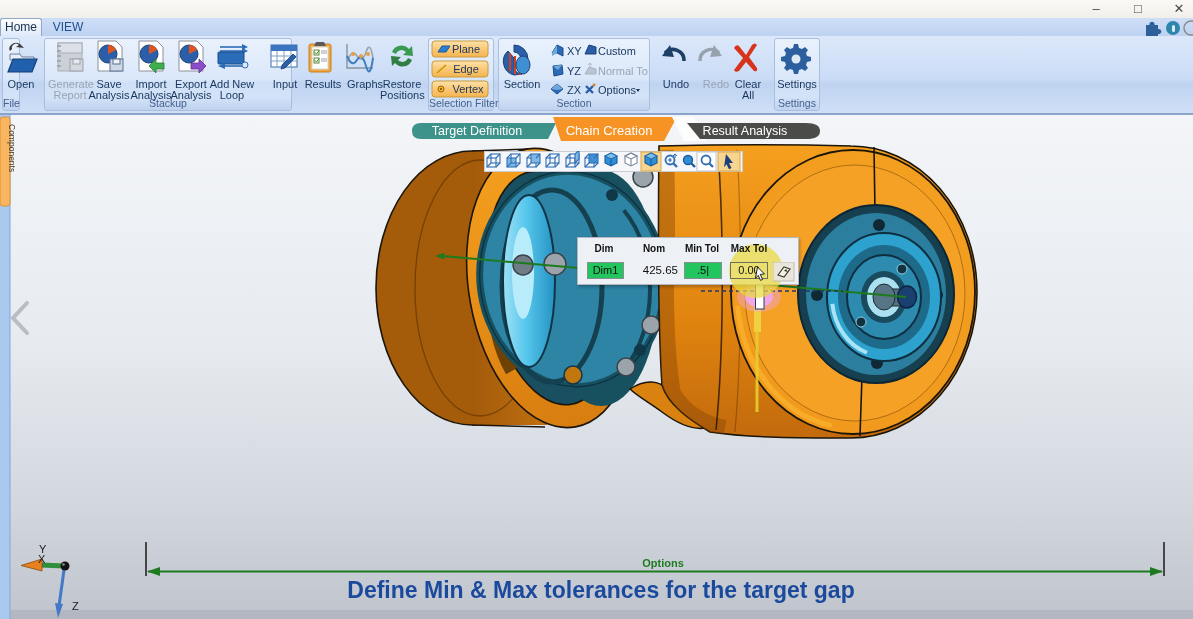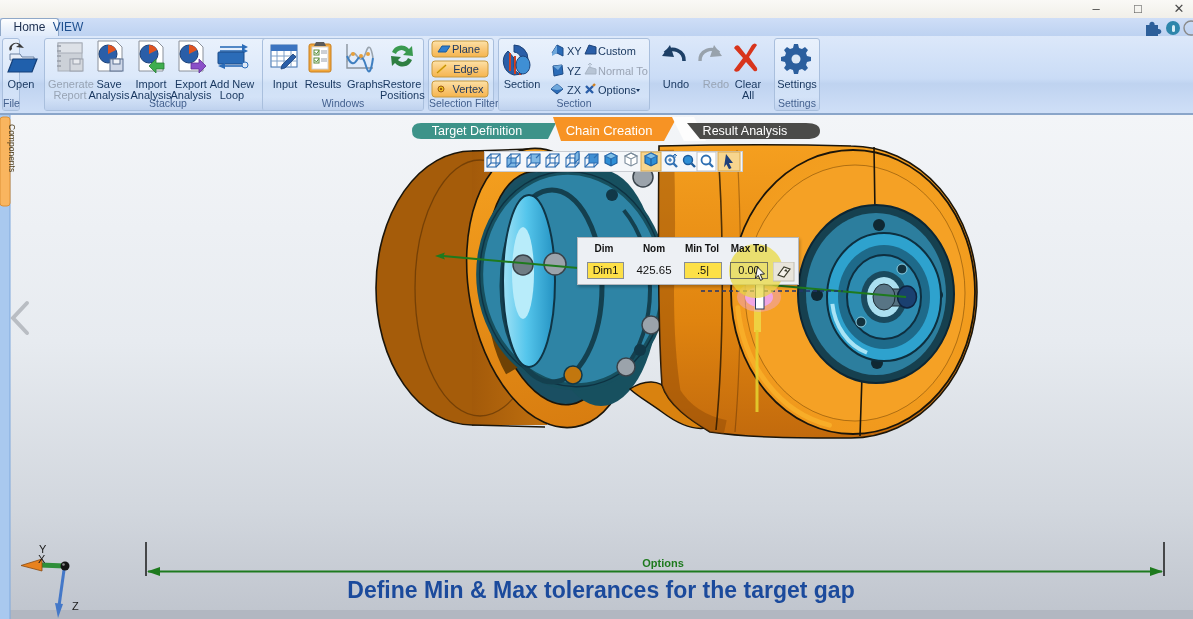--- a/index.html
+++ b/index.html
@@ -3,55 +3,52 @@
 <style>
 *{margin:0;padding:0;box-sizing:border-box}
 html,body{width:1193px;height:619px;overflow:hidden;font-family:"Liberation Sans",sans-serif}
 #app{position:relative;width:1193px;height:619px;background:#fff}
 .abs{position:absolute}
 
 #titlebar{left:0;top:0;width:1193px;height:18px;background:linear-gradient(#faf9f6,#f1efe9)}
 .winbtn{top:2px;width:14px;height:13px;color:#4a4a4a;font-size:13px;line-height:13px;text-align:center}
 
 #tabrow{left:0;top:18px;width:1193px;height:18px;background:linear-gradient(#cfdef7,#bdd2f1)}
-#hometab{left:0;top:18px;width:59px;height:18px;background:linear-gradient(#fdfeff,#e9f1fb 60%,#dfeafa);border:1px solid #8fa8c8;border-bottom:none;border-radius:3px 3px 0 0;color:#1d2f4f;font-size:12px;text-align:center;line-height:17px}
+#hometab{left:0;top:18px;width:42px;height:18px;background:linear-gradient(#fdfeff,#e9f1fb 60%,#dfeafa);border:1px solid #8fa8c8;border-bottom:none;border-radius:3px 3px 0 0;color:#1d2f4f;font-size:12px;text-align:center;line-height:17px}
 #viewtab{left:46px;top:19px;width:44px;height:17px;color:#1e4f8f;font-size:12px;text-align:center;line-height:16px}
 
 #ribbon{left:0;top:36px;width:1193px;height:77px;background:linear-gradient(#dce8fa,#cadcf6 55%,#bfd3f0 62%,#cfdff7)}
 #ribbonline{left:0;top:113px;width:1193px;height:2px;background:#8aa5c9}
 .group{top:38px;height:73px;border:1px solid #a9bfdd;border-radius:3px;background:linear-gradient(#e9f1fc,#dbe8fa 55%,#cfe0f6 62%,#d7e5f9)}
 .glabel{bottom:0px;width:100%;text-align:center;color:#44618f;font-size:10.5px;height:13px;line-height:12px;white-space:nowrap;background:linear-gradient(rgba(205,221,245,0),rgba(186,206,236,0.85))}
 .blabel{color:#17365e;font-size:11px;text-align:center;line-height:10.5px;white-space:nowrap}
 .gray{color:#98a4b4}
 
 #dlg{left:577px;top:237px;width:222px;height:48px;background:#edf0f4;border:1px solid #b4b8be;box-shadow:1px 2px 3px rgba(0,0,0,.25)}
 .dhead{top:243px;font-size:10px;font-weight:bold;color:#111;text-align:center}
-.dfield{top:262px;height:17px;background:#fde047;border:1px solid #888e95;font-size:11px;color:#111;text-align:center;line-height:15px}
+.dfield{top:262px;height:17px;background:#22c55e;border:1px solid #888e95;font-size:11px;color:#111;text-align:center;line-height:15px}
 #caption{left:0px;top:577px;width:1202px;text-align:center;color:#1b4a9c;font-size:23px;font-weight:bold}
 #targetlbl{left:613px;top:557px;width:100px;color:#1e7a1e;font-size:11px;font-weight:bold;text-align:center}
 </style></head>
 <body>
 <div id="app">
 <div class="abs" id="titlebar"></div>
 <div class="abs winbtn" style="left:1089px">–</div>
 <div class="abs winbtn" style="left:1131px">□</div>
 <div class="abs winbtn" style="left:1172px">✕</div>
 <div class="abs" id="tabrow"></div>
 <div class="abs" id="hometab">Home</div>
 <div class="abs" id="viewtab">VIEW</div>
 <div class="abs" id="ribbon"></div>
 
 <div class="abs group" style="left:2px;width:18px">
       <div class="abs glabel">File</div>
     </div>
 <div class="abs group" style="left:44px;width:248px">
       <div class="abs glabel">Stackup</div>
-    </div>
-<div class="abs group" style="left:262px;width:162px">
-      <div class="abs glabel">Windows</div>
     </div>
 <div class="abs group" style="left:428px;width:66px">
       <div class="abs glabel">Selection Filter</div>
     </div>
 <div class="abs group" style="left:498px;width:152px">
       <div class="abs glabel">Section</div>
     </div>
 <div class="abs group" style="left:774px;width:46px">
       <div class="abs glabel">Settings</div>
     </div>
@@ -463,21 +460,21 @@
 <path d="M242,3 l7,9 -4,0 2.5,5 -2.5,1.2 -2.5,-5 -2.5,3 z" fill="#1d3f7a" stroke="none"></path>
 </g>
 </svg>
 <div class="abs" id="dlg"></div>
 <div class="abs" style="left:729px;top:244px;width:54px;height:54px;border-radius:50%;background:rgba(233,216,60,0.72)"></div>
 <div class="abs dhead" style="left:584px;width:40px">Dim</div>
 <div class="abs dhead" style="left:634px;width:40px">Nom</div>
 <div class="abs dhead" style="left:682px;width:40px">Min Tol</div>
 <div class="abs dhead" style="left:727px;width:44px">Max Tol</div>
 <div class="abs dfield" style="left:587px;width:37px">Dim1</div>
-<div class="abs" style="left:630px;top:264px;width:48px;font-size:11.5px;color:#111;text-align:center">425.65</div>
+<div class="abs" style="left:630px;top:264px;width:48px;font-size:11.5px;color:#111;text-align:right">425.65</div>
 <div class="abs dfield" style="left:684px;width:38px">.5<span style="font-weight:normal">|</span></div>
 <div class="abs dfield" style="left:730px;width:38px;background:transparent;border-color:#6f6f5a">0.00</div>
 <svg class="abs" style="left:773px;top:262px" width="22" height="20" viewBox="0 0 22 20">
 <rect x="0" y="0" width="21" height="19" fill="#e9e5db" stroke="#c0bcb2"></rect>
 <path d="M5,13 l6,-8 6,2 -6,8 z" fill="#f5f2ea" stroke="#3a3a2a" stroke-width="1.2"></path>
 <path d="M11,9 l4,1 -2,-3 z" fill="#3a3a2a"></path>
 </svg>
 <svg class="abs" style="left:755px;top:266px" width="14" height="20" viewBox="0 0 14 20">
 <path d="M2.5,1 l7,7 -4.2,0.4 2.3,5 -2.1,1 -2.3,-5 -2.8,3 z" fill="#f8f8f8" stroke="#222" stroke-width="1"></path>
 </svg>

